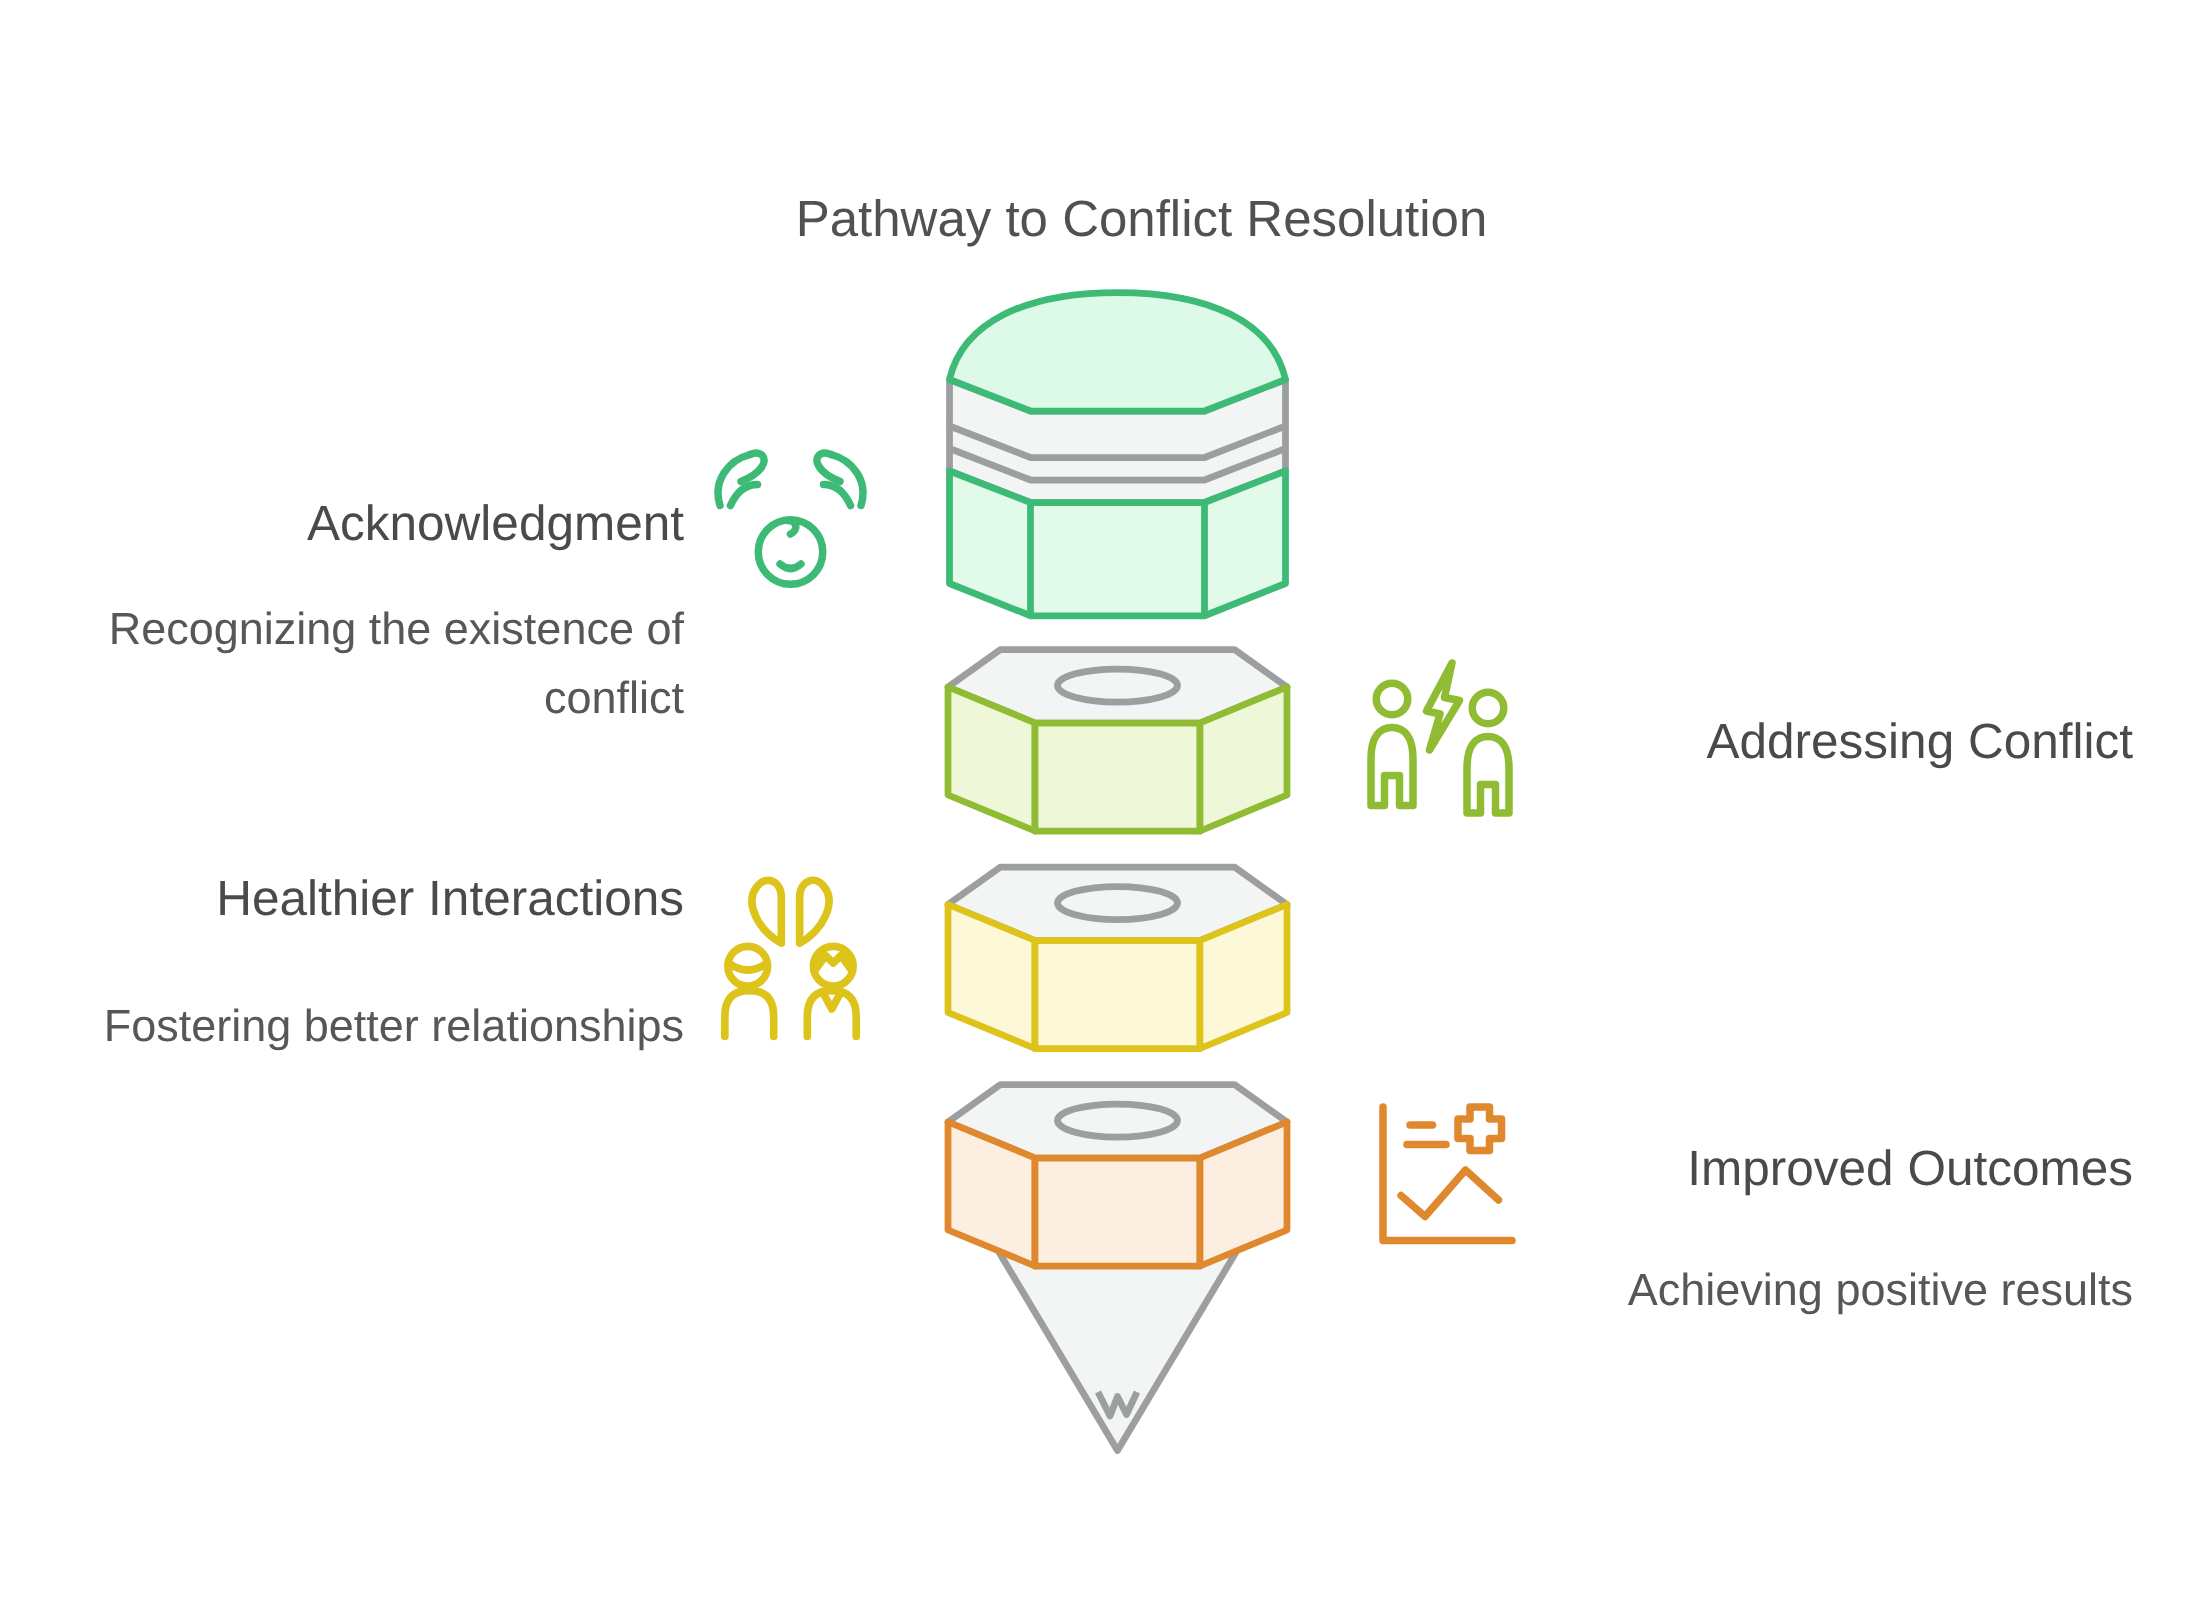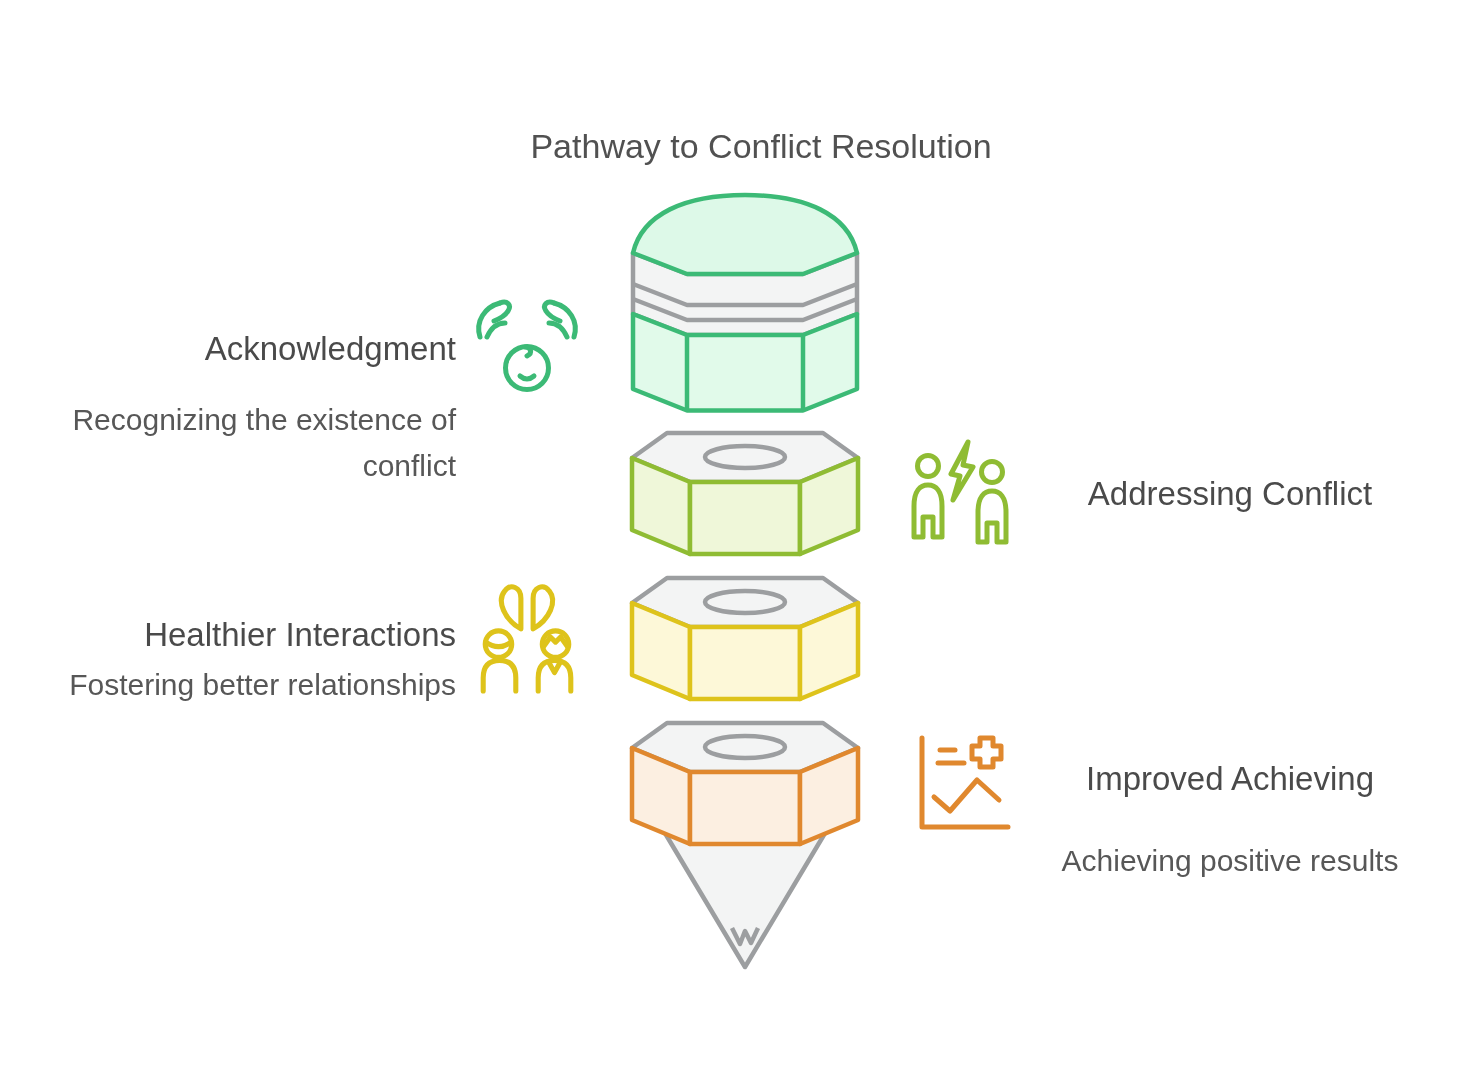--- a/index.html
+++ b/index.html
@@ -13,24 +13,24 @@
   }
   .stage-h {
     position:absolute; margin:0; font-size:33px; font-weight:400;
     color:#4a4a4a; line-height:1.12;
   }
   .stage-d {
     position:absolute; margin:0; font-size:30px; font-weight:400;
     color:#575757; line-height:1.52;
   }
   .left-col  { left:36px;  width:420px; text-align:right; }
-  .right-col { left:1038px; width:384px; text-align:center; }
+  .right-col { left:1038px; width:384px; text-align:right; }
   #h1 { top:331px; } #d1 { top:397px; }
   #h2 { top:476px; } #d2 { top:543px; }
-  #h3 { top:617px;text-align:right; } #d3 { top:662px; }
+  #h3 { top:581px;text-align:right; } #d3 { top:662px; }
   #h4 { top:761px; } #d4 { top:838px; }
   .abs { position:absolute; }
   svg { display:block; overflow:visible; }
   .funnel-stroke path, .funnel-stroke ellipse, .funnel-stroke polyline {
     stroke-width:4.5; stroke-linejoin:round;
   }
   .icon path, .icon circle, .icon polyline {
     fill:none; stroke-width:5; stroke-linecap:round; stroke-linejoin:round;
   }
 </style>
@@ -42,21 +42,21 @@
   <h1 class="title">Pathway to Conflict Resolution</h1>
 
   <h2 class="stage-h left-col" id="h1">Acknowledgment</h2>
   <p class="stage-d left-col" id="d1">Recognizing the existence of conflict</p>
 
   <h2 class="stage-h left-col" id="h3">Healthier Interactions</h2>
   <p class="stage-d left-col" id="d3">Fostering better relationships</p>
 
   <h2 class="stage-h right-col" id="h2">Addressing Conflict</h2>
 
-  <h2 class="stage-h right-col" id="h4">Improved Achieving</h2>
+  <h2 class="stage-h right-col" id="h4">Improved Outcomes</h2>
   <p class="stage-d right-col" id="d4">Achieving positive results</p>
 
   <svg class="abs funnel-stroke" style="left:595px; top:183px;" width="300" height="800" viewBox="595 183 300 800">
 
     <g>
       <g stroke="#9c9ea0">
         <path d="M633 253 L633 314 L687 335 L803 335 L857 314 L857 253 L803 274 L687 274 Z" fill="#f3f4f4"></path>
         <path d="M633 284 L687 305 L803 305 L857 284" fill="none"></path>
         <path d="M633 299 L687 320 L803 320 L857 299" fill="none"></path>
       </g>

